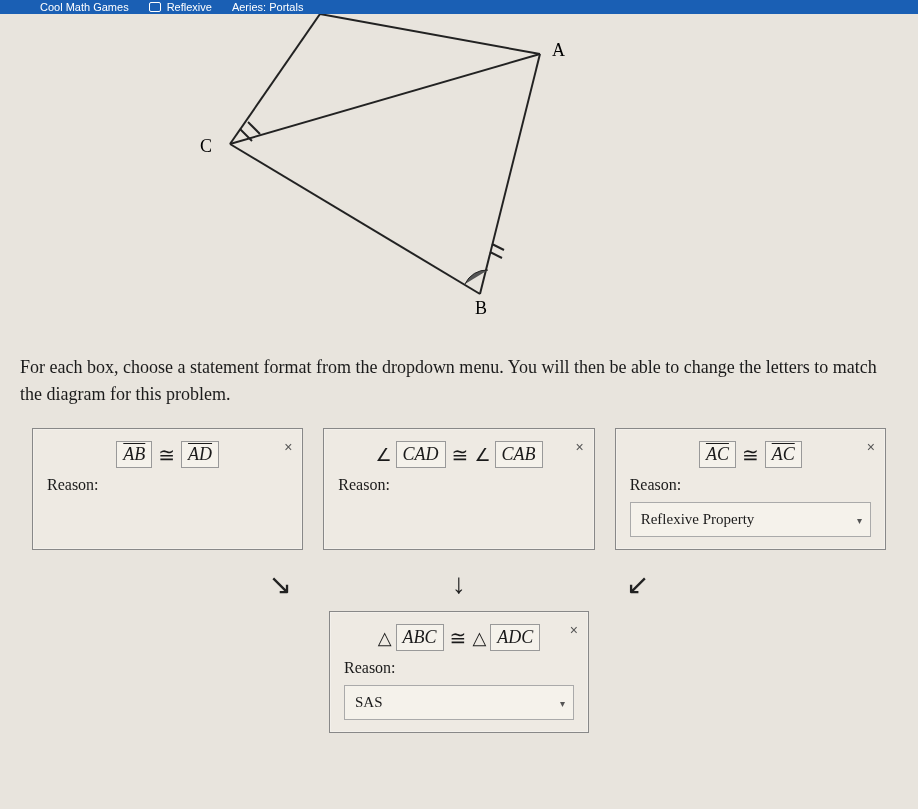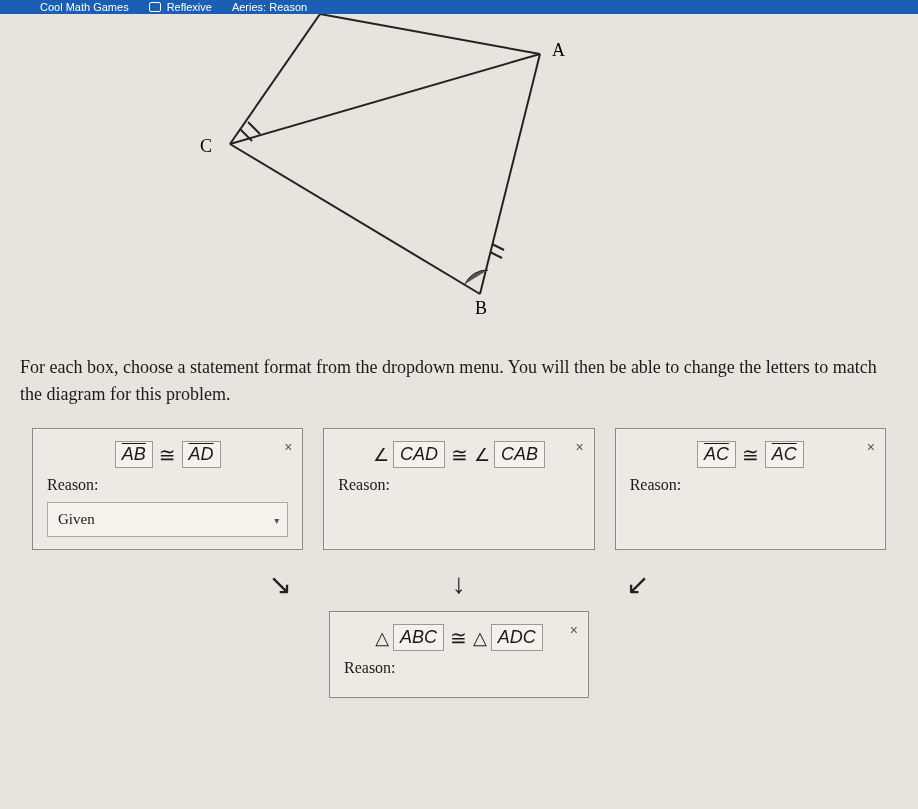--- a/index.html
+++ b/index.html
@@ -80,21 +80,21 @@
     display: flex;
     align-items: center;
     justify-content: center;
     gap: 4px;
   }
   .seg-box, .letter-box {
     border: 1px solid #999;
     background: #f5f2eb;
     padding: 2px 6px;
     font-style: italic;
-    font-family: Liberation Sans, sans-serif;
+    font-family: Liberation Serif, serif;
     display: inline-block;
     min-width: 36px;
   }
   .overline {
     text-decoration: overline;
   }
   .cong {
     font-family: 'Times New Roman', serif;
     font-size: 20px;
     margin: 0 2px;
@@ -149,21 +149,21 @@
 
 <div class="topbar">
   <span class="bookmark">
     <span>Cool Math Games</span>
   </span>
   <span class="bookmark">
     <span class="bookmark-icon"></span>
     <span>Reflexive</span>
   </span>
   <span class="bookmark">
-    <span>Aeries: Reason</span>
+    <span>Aeries: Portals</span>
   </span>
 </div>
 
 <div class="diagram-area">
   <svg width="500" height="330">
 
     <line x1="90" y1="130" x2="400" y2="40" stroke="#222" stroke-width="2"></line>
     <line x1="400" y1="40" x2="340" y2="280" stroke="#222" stroke-width="2"></line>
     <line x1="340" y1="280" x2="90" y2="130" stroke="#222" stroke-width="2"></line>
 
@@ -193,21 +193,20 @@
 <div class="proof-row">
 
   <div class="proof-box">
     <span class="close-x">×</span>
     <div class="statement">
       <span class="seg-box overline">AB</span>
       <span class="cong">≅</span>
       <span class="seg-box overline">AD</span>
     </div>
     <div class="reason-label">Reason:</div>
-    <div class="reason-select">Given</div>
   </div>
 
   <div class="proof-box">
     <span class="close-x">×</span>
     <div class="statement">
       <span class="angle-sym">∠</span>
       <span class="letter-box">CAD</span>
       <span class="cong">≅</span>
       <span class="angle-sym">∠</span>
       <span class="letter-box">CAB</span>
@@ -216,20 +215,21 @@
   </div>
 
   <div class="proof-box">
     <span class="close-x">×</span>
     <div class="statement">
       <span class="seg-box overline">AC</span>
       <span class="cong">≅</span>
       <span class="seg-box overline">AC</span>
     </div>
     <div class="reason-label">Reason:</div>
+    <div class="reason-select">Reflexive Property</div>
   </div>
 
 </div>
 
 <div class="arrows-row">
   <span>↘</span>
   <span>↓</span>
   <span>↙</span>
 </div>
 
@@ -237,14 +237,15 @@
   <div class="proof-box conclusion">
     <span class="close-x">×</span>
     <div class="statement">
       <span class="tri-sym">△</span>
       <span class="letter-box">ABC</span>
       <span class="cong">≅</span>
       <span class="tri-sym">△</span>
       <span class="letter-box">ADC</span>
     </div>
     <div class="reason-label">Reason:</div>
+    <div class="reason-select">SAS</div>
   </div>
 </div>
 
 </body></html>

